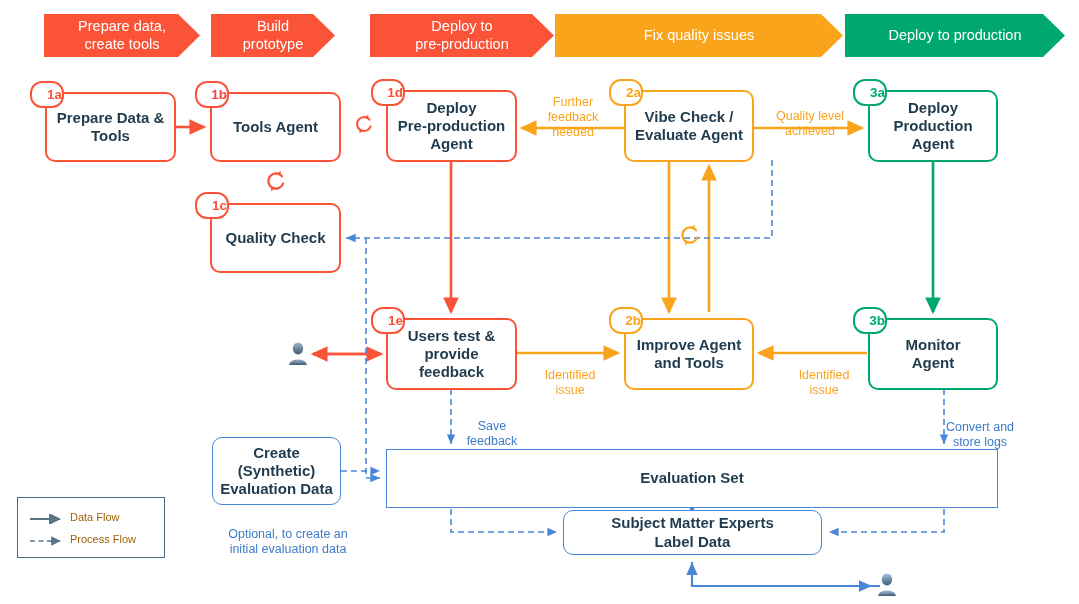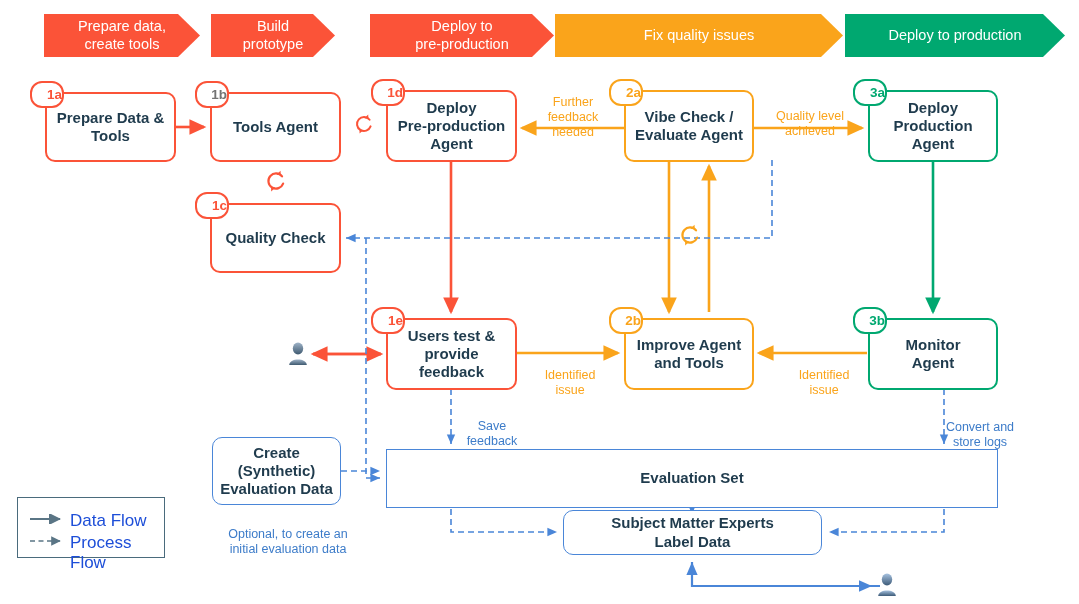--- a/index.html
+++ b/index.html
@@ -19,21 +19,21 @@
 
   .badge{position:absolute;width:30px;height:23px;border-radius:12px;border:2px solid #000;
          background:#fff;display:flex;align-items:center;justify-content:flex-end;
          font-size:13.5px;font-weight:bold;z-index:5;}
 
   .elabel{position:absolute;font-size:12.5px;line-height:1.2;text-align:center;font-weight:400;}
   .note{position:absolute;font-size:12.5px;line-height:1.25;color:#3d7cc9;}
 
   .legend{position:absolute;left:17px;top:497px;width:148px;height:61px;border:1.4px solid #4a6b7c;
           box-sizing:border-box;background:#fff;}
-  .legend-row{position:absolute;left:28px;font-size:17px;color:#1d4ed8;}
+  .legend-row{position:absolute;left:28px;font-size:11px;color:#a16207;}
 
   .person{position:absolute;}
 </style>
 </head>
 <body>
 
 <div id="stage">
 
   <div class="banner" id="b0" style="left:44px;top:14px;width:156px;height:43px;">
     <svg width="156" height="43" style="position:absolute;left:0;top:0;">
@@ -153,21 +153,21 @@
     <span style="white-space:pre-line;">Prepare Data &amp;
 Tools</span>
   </div>
   <div class="badge" style="left:30px;top:81px;border-color:#FB5338;color:#FB5338;">
     <span>1a</span>
   </div>
 
   <div class="node" style="left:210px;top:92px;width:131px;height:70px;border-color:#FB5338;">
     <span style="white-space:pre-line;">Tools Agent</span>
   </div>
-  <div class="badge" style="left:195px;top:81px;border-color:#FB5338;color:#737373;">
+  <div class="badge" style="left:195px;top:81px;border-color:#FB5338;color:#ef4444;">
     <span>1b</span>
   </div>
 
   <div class="node" style="left:210px;top:203px;width:131px;height:70px;border-color:#FB5338;">
     <span style="white-space:pre-line;">Quality Check</span>
   </div>
   <div class="badge" style="left:195px;top:192px;border-color:#FB5338;color:#FB5338;">
     <span>1c</span>
   </div>
 

